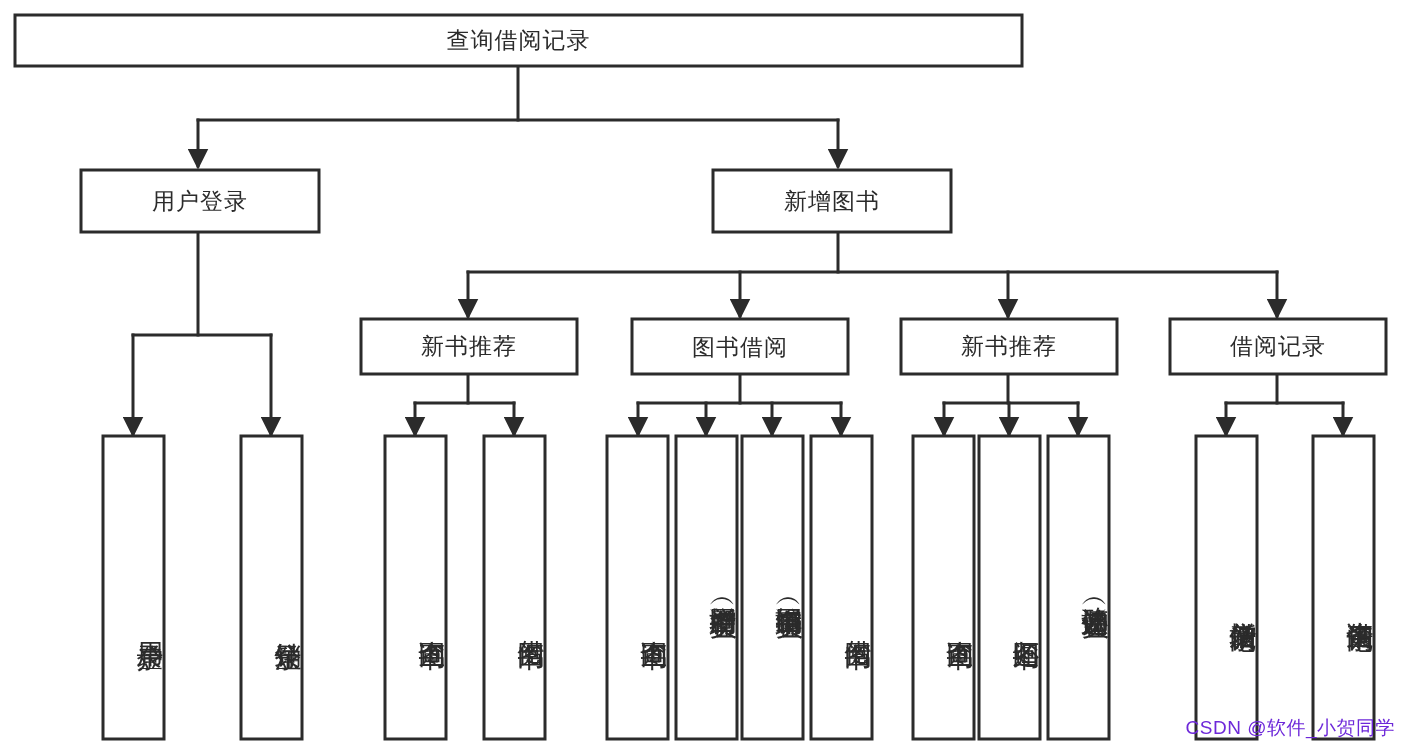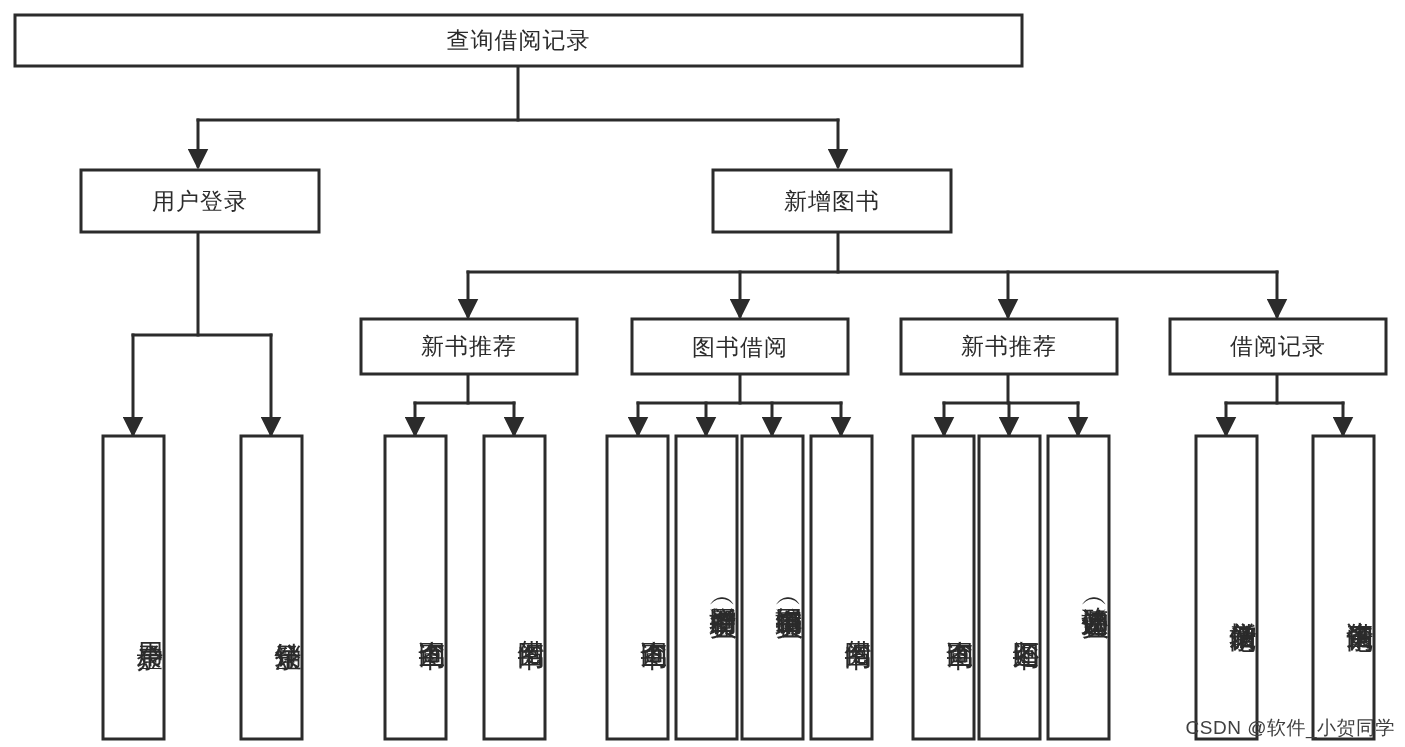--- a/index.html
+++ b/index.html
@@ -26,21 +26,21 @@
   .htext{
     position:absolute;
     font-family:"Liberation Sans","DejaVu Sans",sans-serif;
     font-size:23px;color:#2b2b2b;
     display:flex;align-items:center;justify-content:center;
     white-space:nowrap;letter-spacing:1px;
   }
   .watermark{
     position:absolute;right:10px;bottom:6px;
     font-family:"Liberation Sans","DejaVu Sans",sans-serif;
-    font-size:19px;color:#404040;white-space:nowrap;
+    font-size:19px;color:#6d28d9;white-space:nowrap;
     letter-spacing:0.5px;
   }
 </style>
 </head>
 <body>
 
 <div id="stage">
 
   <svg id="diagram" viewBox="0 0 1405 747">
     <defs>

